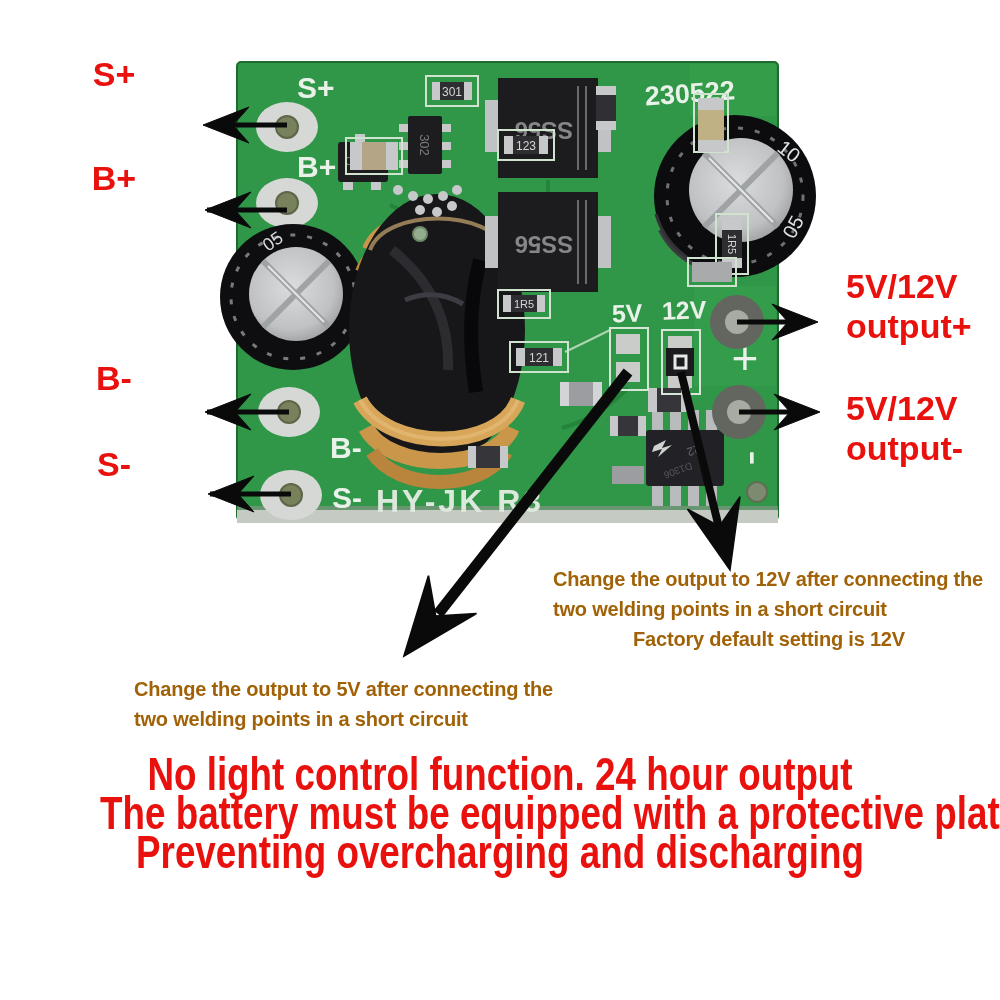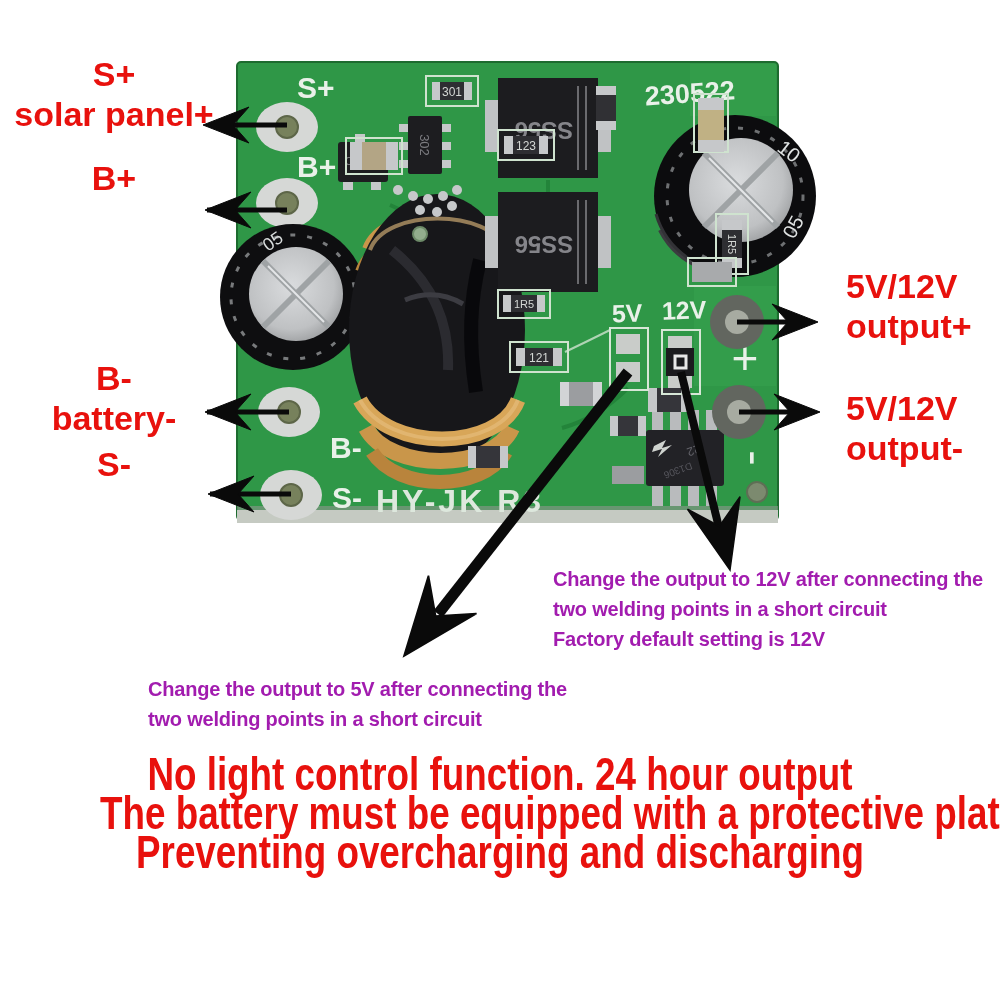--- a/index.html
+++ b/index.html
@@ -4,23 +4,23 @@
 <style>
   html,body{margin:0;padding:0;background:#fff;}
   #canvas{position:relative;width:1000px;height:1000px;background:#ffffff;overflow:hidden;
           font-family:"Liberation Sans",sans-serif;}
   .abs{position:absolute;}
   svg text{font-family:"Liberation Sans",sans-serif;}
   .red-label{position:absolute;color:#e8110d;font-weight:bold;font-size:34px;line-height:40px;
              text-align:center;width:212px;}
   .red-label-r{position:absolute;color:#e8110d;font-weight:bold;font-size:34px;line-height:40px;
                text-align:left;width:170px;}
-  .note{position:absolute;color:#a21caf;font-weight:bold;font-size:20px;line-height:30px;
+  .note{position:absolute;color:#a16207;font-weight:bold;font-size:20px;line-height:30px;
         letter-spacing:-0.2px;white-space:nowrap;}
-  .note .centered{text-align:left;}
+  .note .centered{text-align:center;}
   .warn-line{position:absolute;left:0;width:1000px;text-align:center;color:#e8110d;
              font-weight:bold;font-size:46px;line-height:42px;white-space:nowrap;
              transform:scaleX(0.8);transform-origin:50% 50%;}
 </style>
 </head>
 <body>
 
 <div id="canvas">
 
   <svg class="abs" style="left:0;top:0;" width="1000" height="1000" viewBox="0 0 1000 1000">
@@ -283,48 +283,46 @@
       <use href="#ah" transform="translate(820 412)"></use>
       <line x1="628" y1="372" x2="438" y2="614" stroke-width="11"></line>
       <use href="#ah" transform="translate(404 656) rotate(128.3) scale(1.7)"></use>
       <line x1="681" y1="372" x2="721" y2="536" stroke-width="8"></line>
       <use href="#ah" transform="translate(730 570) rotate(76.4) scale(1.5)"></use>
     </g>
   </svg>
 
   <div class="red-label" style="left:8px;top:54px;">
     <div>S+</div>
-    <div>solar panel+</div>
   </div>
   <div class="red-label" style="left:8px;top:158px;">
     <div>B+</div>
   </div>
   <div class="red-label" style="left:8px;top:358px;">
     <div>B-</div>
-    <div>battery-</div>
   </div>
   <div class="red-label" style="left:8px;top:444px;">
     <div>S-</div>
   </div>
 
   <div class="red-label-r" style="left:846px;top:266px;">
     <div>5V/12V</div>
     <div>output+</div>
   </div>
   <div class="red-label-r" style="left:846px;top:388px;">
     <div>5V/12V</div>
     <div>output-</div>
   </div>
 
   <div class="note" style="left:553px;top:564px;width:432px;">
     <div>Change the output to 12V after connecting the</div>
     <div>two welding points in a short circuit</div>
     <div class="centered">Factory default setting is 12V</div>
   </div>
-  <div class="note" style="left:148px;top:674px;width:430px;">
+  <div class="note" style="left:134px;top:674px;width:430px;">
     <div>Change the output to 5V after connecting the</div>
     <div>two welding points in a short circuit</div>
   </div>
 
   <div class="warn-line" style="top:753px;">No light control function. 24 hour output</div>
   <div class="warn-line" style="top:792px;">The battery must be equipped with a protective plate.</div>
   <div class="warn-line" style="top:831px;">Preventing overcharging and discharging</div>
 
 </div>
 

